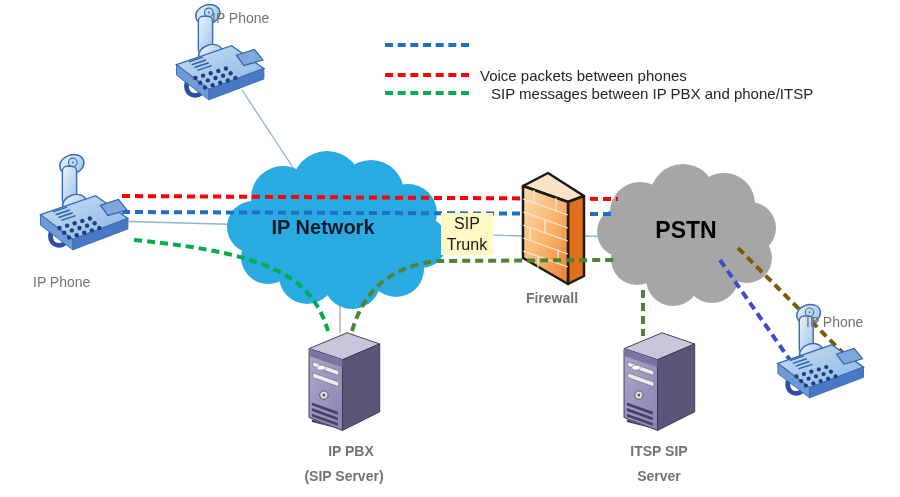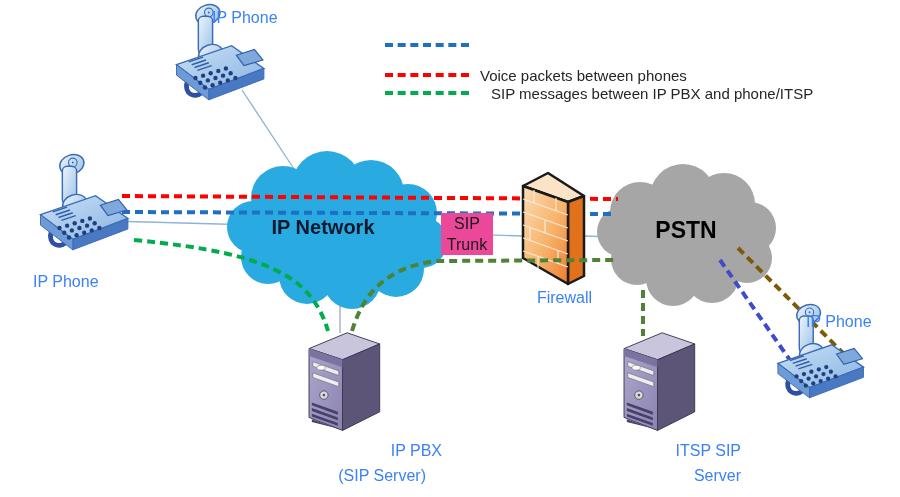--- a/index.html
+++ b/index.html
@@ -2,23 +2,23 @@
 <html style="--c-sip_blue: #1F6FC4; --c-voice_red: #FF0000; --c-pbx_green: #00AC4E; --c-pbx_green_dark: #4E8234; --c-pstn_brown: #7D5A05; --c-pstn_indigo: #3E4CC9; --c-cloud_blue: #29ABE2; --c-cloud_gray: #A6A6A6; --c-connector: #8DB4D9;"><head>
 <meta charset="utf-8">
 <style>
   html,body{margin:0;padding:0;}
   #canvas{
     position:relative;width:900px;height:497px;background:#ffffff;
     font-family:"Liberation Sans",sans-serif;overflow:hidden;
   }
   #diagram-svg{position:absolute;left:0;top:0;}
   .abs{position:absolute;}
-  .lbl{color:#3b82f6;font-size:16px;line-height:22px;white-space:nowrap;}
+  .lbl{color:#737373;font-size:14px;line-height:22px;white-space:nowrap;}
   .cloud-lbl{font-weight:700;color:#0f172a;text-align:center;}
-  .center{text-align:right;}
+  .center{text-align:center;font-weight:bold;}
   .legend-row{position:absolute;left:385px;display:flex;align-items:center;height:22px;}
   .legend-swatch{width:84px;height:0;border-top:4px dashed #000;margin-right:11px;flex:0 0 auto;}
   .legend-swatch.s0{border-top-color:var(--c-sip_blue);}
   .legend-swatch.s1{border-top-color:var(--c-voice_red);}
   .legend-swatch.s2{border-top-color:var(--c-pbx_green);}
   .legend-text{font-size:15px;color:#262626;white-space:nowrap;}
 
   
   .thin{stroke:var(--c-connector);stroke-width:1.3;fill:none;}
   .dash{fill:none;stroke-width:4;stroke-dasharray:8 5;stroke-linecap:butt;}
@@ -215,27 +215,27 @@
     </div>
   </div>
 
   <div class="abs lbl" style="left:212px;top:7px;">IP Phone</div>
   <div class="abs lbl" style="left:33px;top:271px;">IP Phone</div>
   <div class="abs lbl" style="left:806px;top:311px;">IP Phone</div>
 
   <div class="abs lbl cloud-lbl" style="left:238px;top:216px;width:170px;font-size:20px;">IP Network</div>
   <div class="abs lbl cloud-lbl" style="left:626px;top:219px;width:120px;font-size:23px;color:#000000;">PSTN</div>
 
-  <div class="abs" style="left:441px;top:213px;width:52px;background:#ec4899;text-align:center;
+  <div class="abs" style="left:441px;top:213px;width:52px;background:#fef9c3;text-align:center;
        font-size:16px;line-height:21px;color:#1a1a1a;">
     <div>SIP</div>
     <div>Trunk</div>
   </div>
 
   <div class="abs lbl center" style="left:512px;top:287px;width:80px;">Firewall</div>
 
-  <div class="abs lbl center" style="left:278px;top:440px;width:164px;">IP PBX</div>
+  <div class="abs lbl center" style="left:269px;top:440px;width:164px;">IP PBX</div>
   <div class="abs lbl center" style="left:262px;top:465px;width:164px;">(SIP Server)</div>
 
   <div class="abs lbl center" style="left:577px;top:440px;width:164px;">ITSP SIP</div>
   <div class="abs lbl center" style="left:577px;top:465px;width:164px;">Server</div>
 
 </div>
 
 </body></html>

